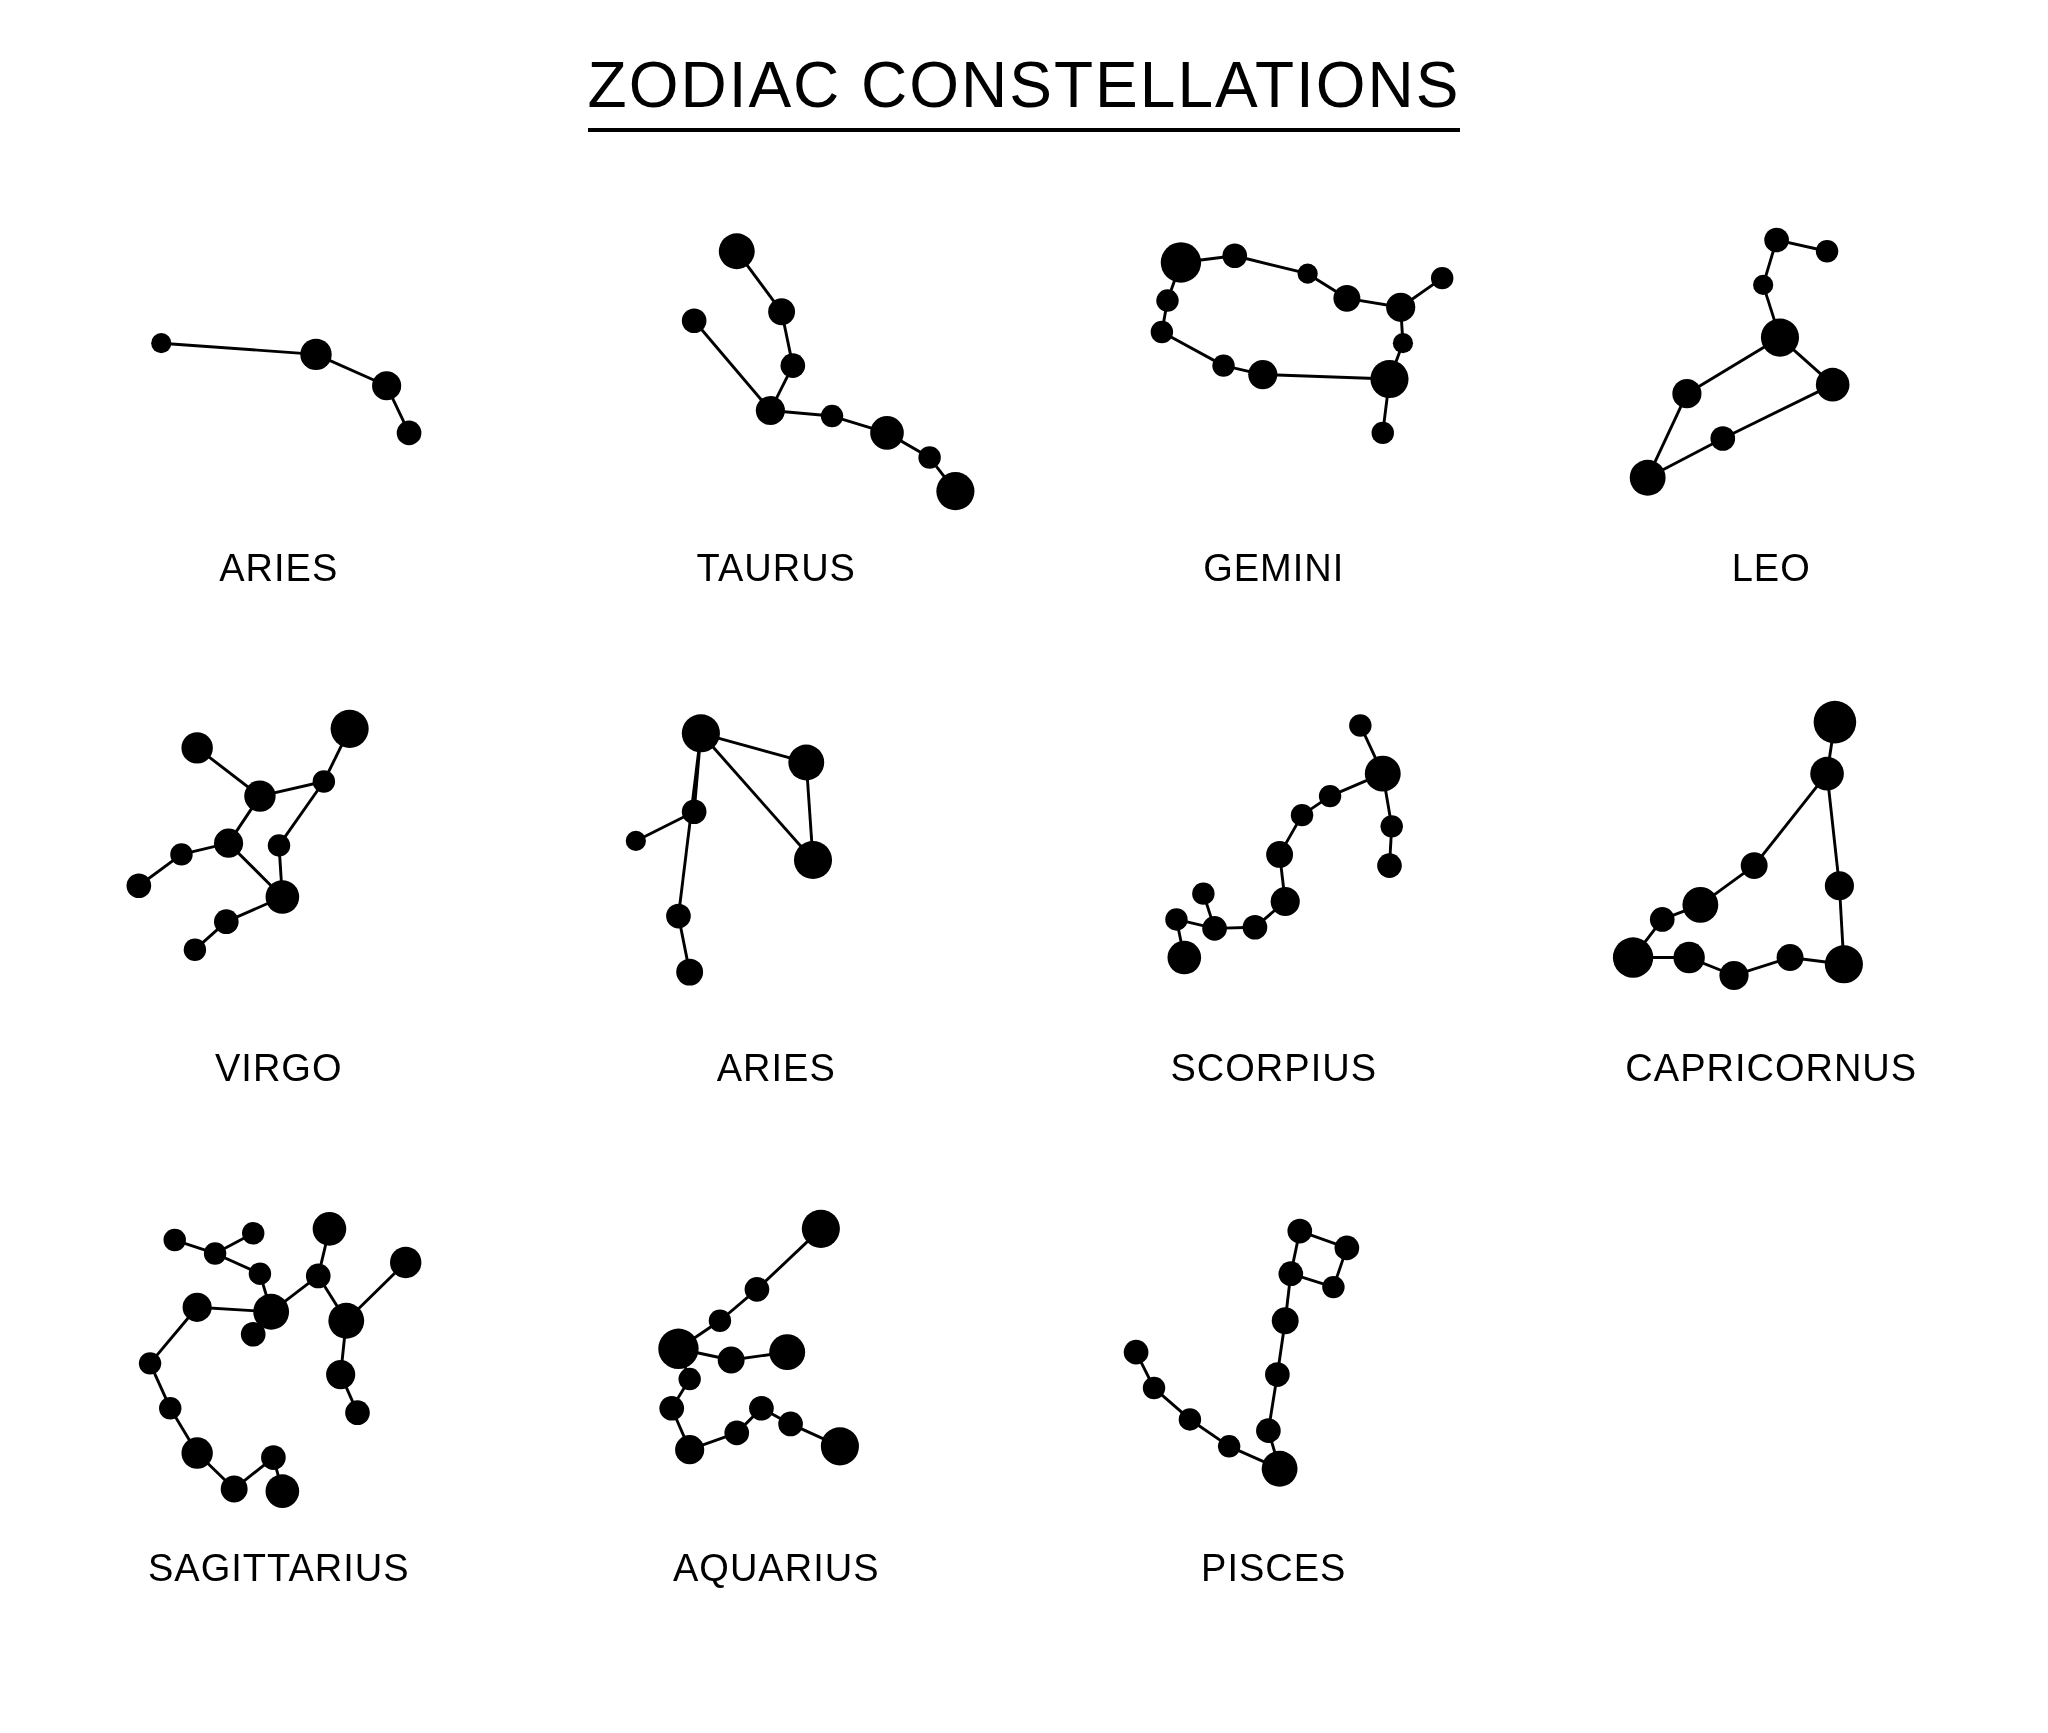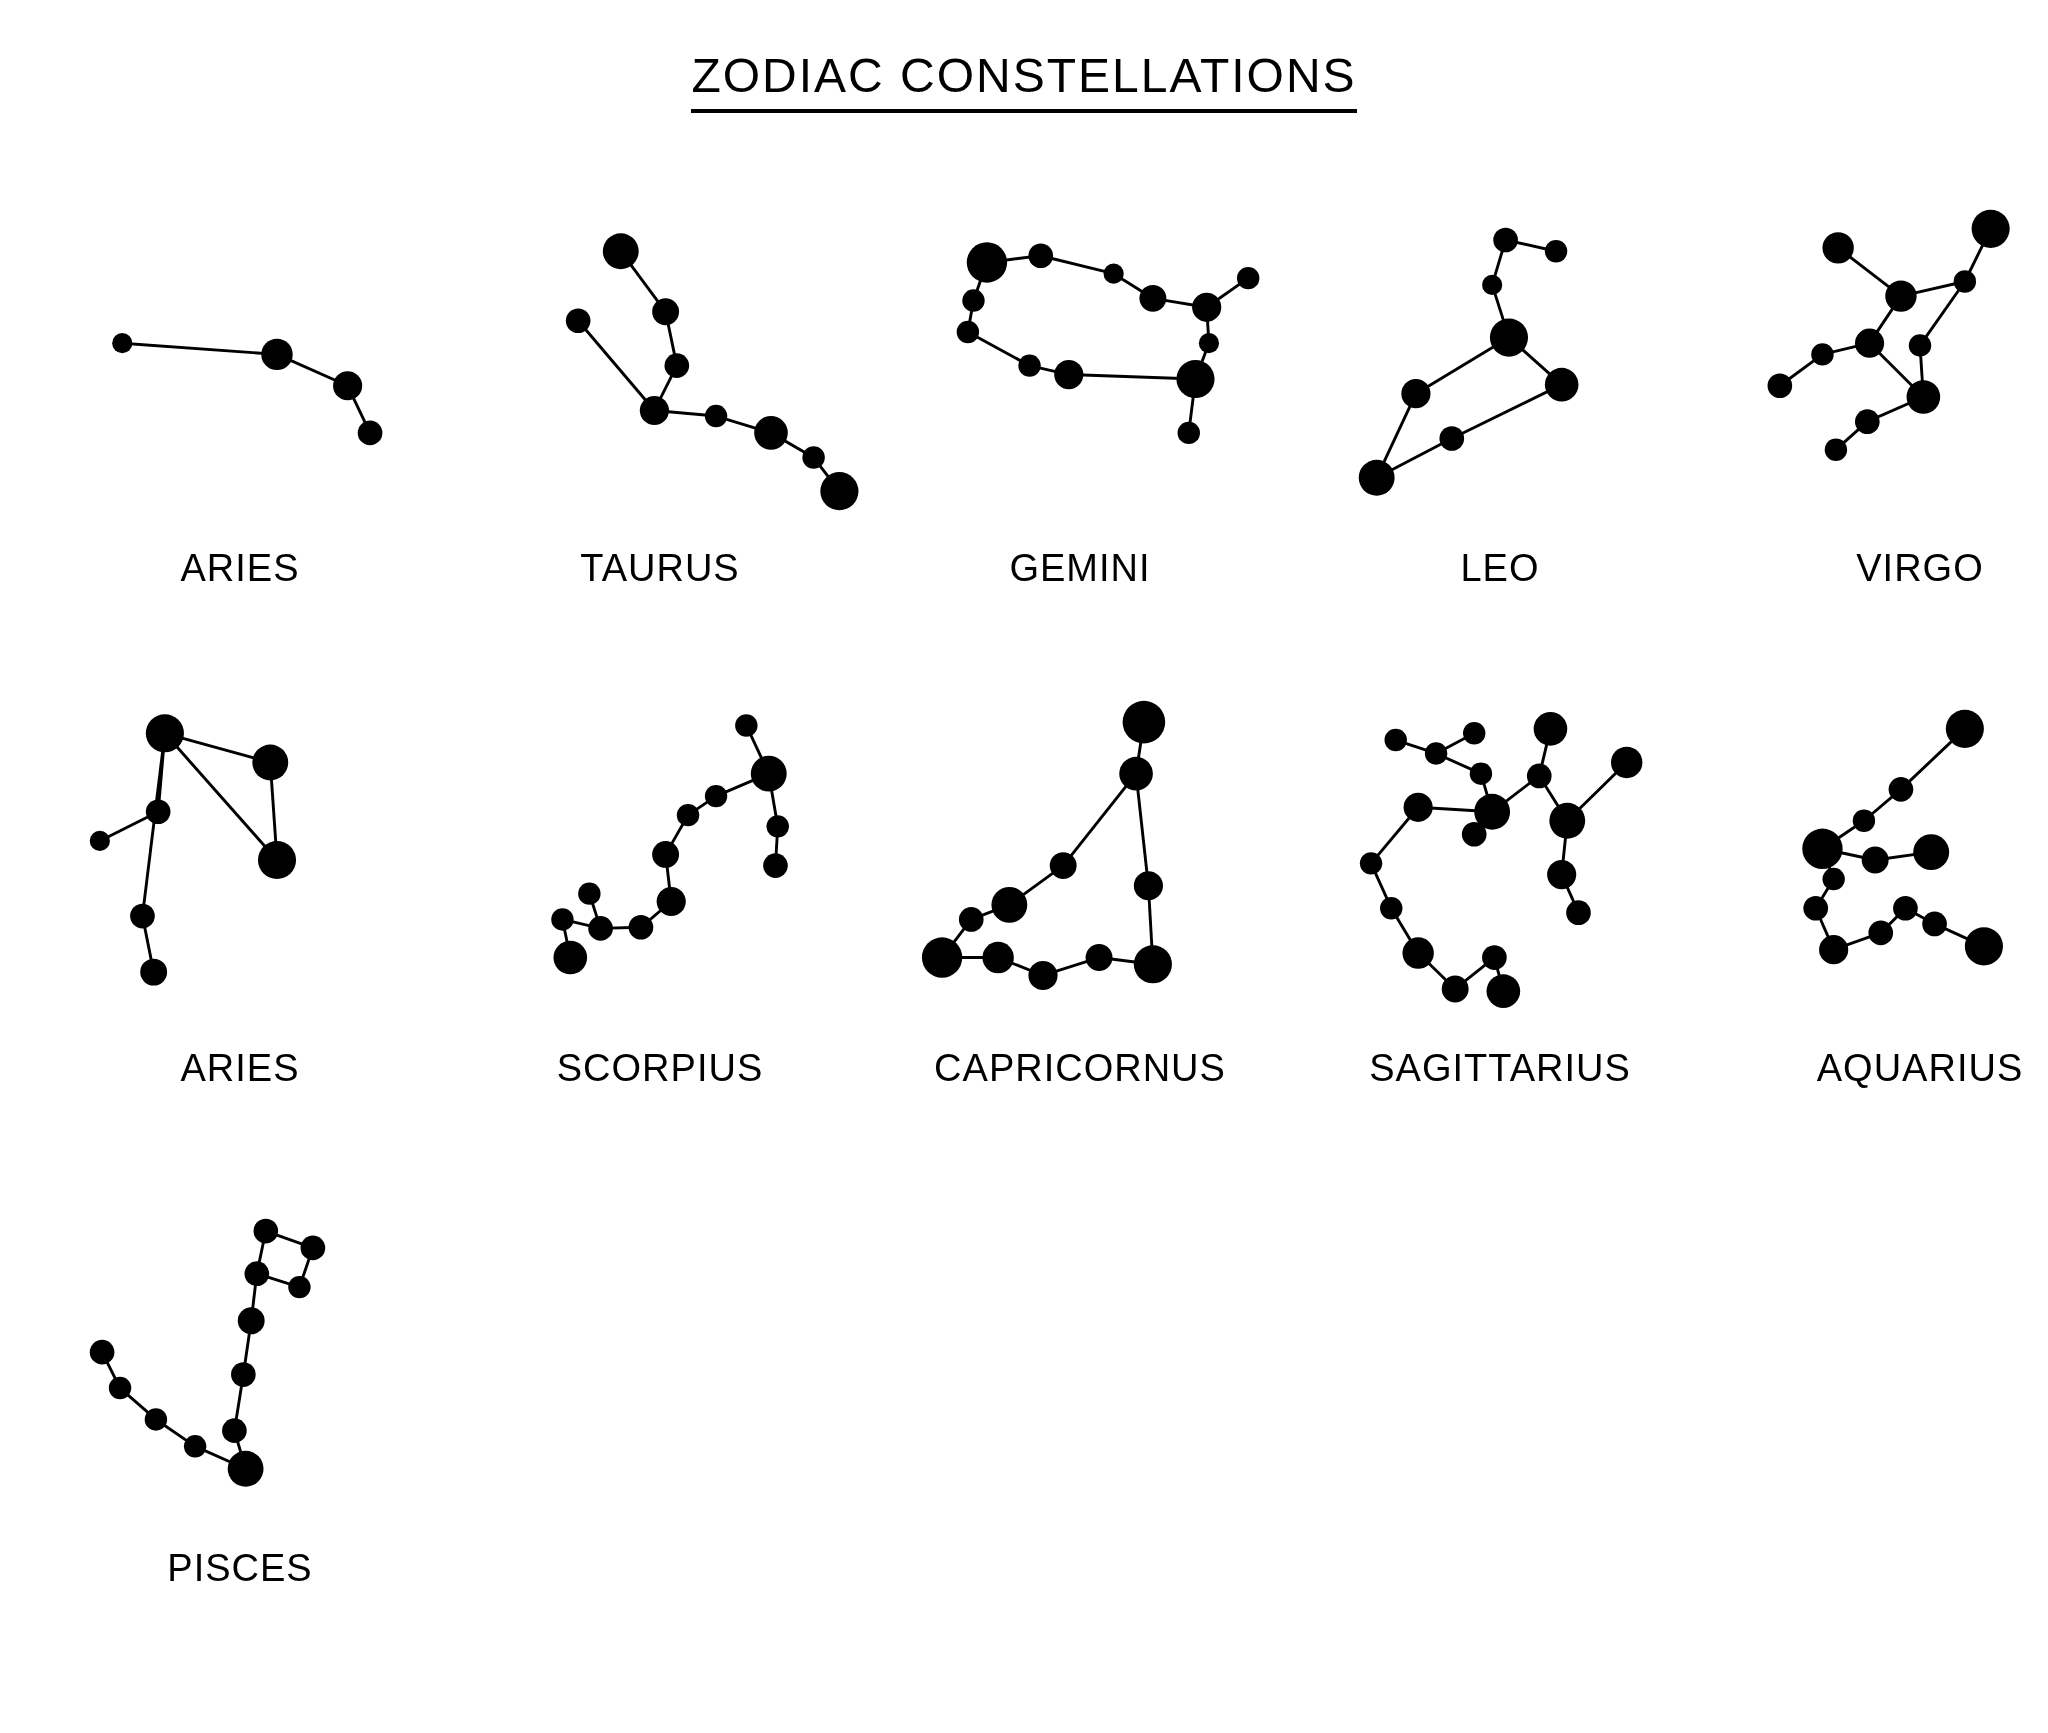--- a/index.html
+++ b/index.html
@@ -19,36 +19,36 @@
     width: 2048px;
     height: 1733px;
     box-sizing: border-box;
   }
   .title {
     position: absolute;
     top: 48px;
     left: 0;
     width: 2048px;
     text-align: center;
-    font-size: 48px;
+    font-size: 64px;
     letter-spacing: 2px;
     font-weight: normal;
   }
   .title span {
     border-bottom: 4px solid #000;
     padding-bottom: 6px;
     display: inline-block;
   }
   .grid {
     position: absolute;
     top: 175px;
     left: 30px;
     width: 1990px;
     display: grid;
-    grid-template-columns: repeat(5, 1fr);
+    grid-template-columns: repeat(4, 1fr);
     grid-template-rows: repeat(3, 1fr);
     row-gap: 0px;
     column-gap: 0px;
   }
   .cell {
     position: relative;
     height: 500px;
     display: flex;
     flex-direction: column;
     align-items: center;

